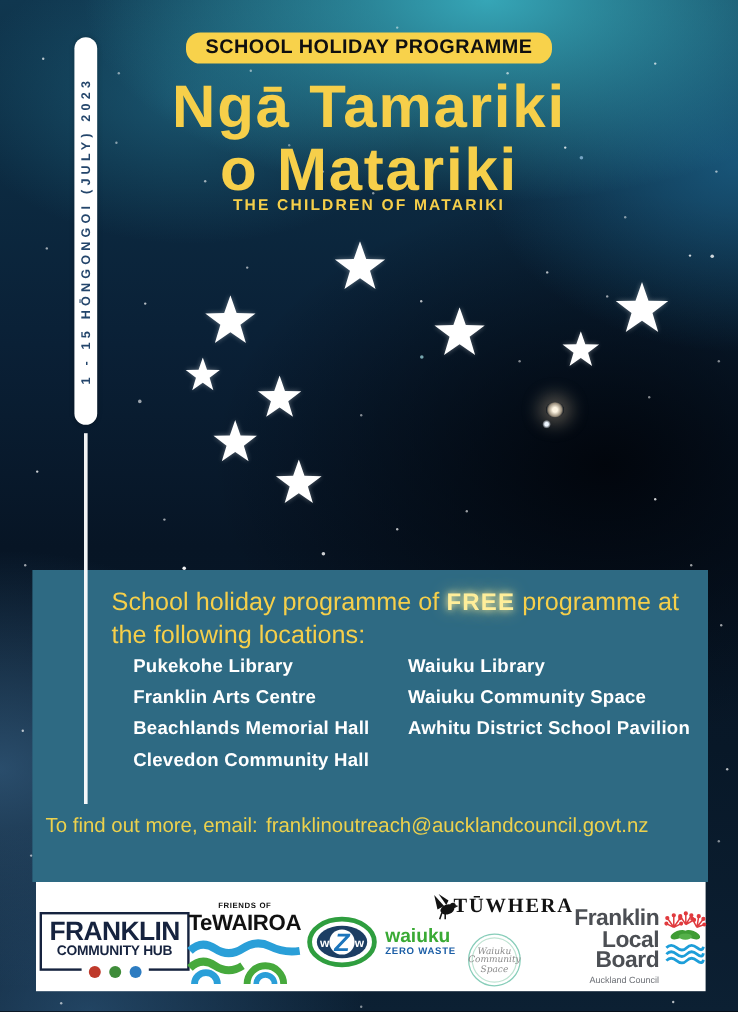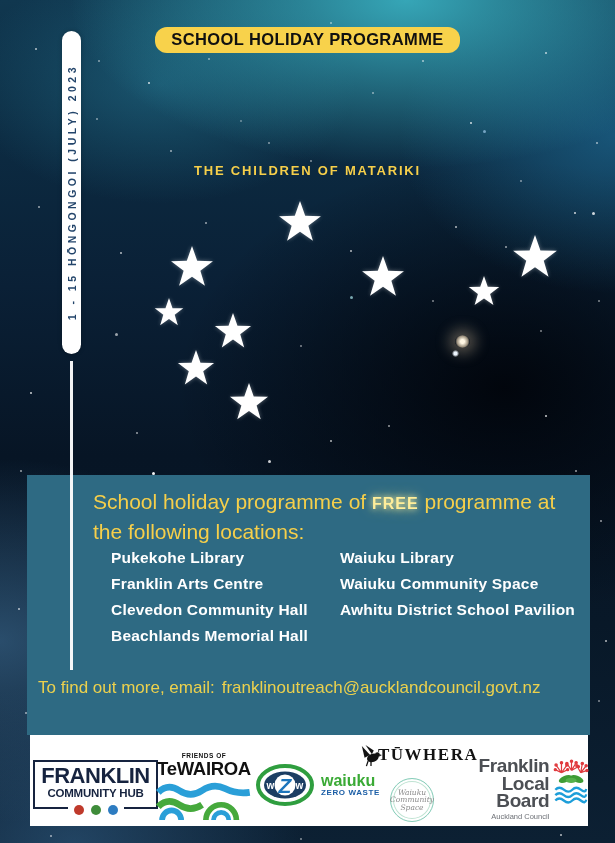--- a/index.html
+++ b/index.html
@@ -70,21 +70,21 @@
     color:#23456b;font-size:10.5px;font-weight:700;letter-spacing:3.5px;}
   .vline{position:absolute;left:70px;top:361px;width:2.5px;height:309px;background:rgba(255,255,255,.95);z-index:5;}
 
   
   .mstar{position:absolute;z-index:2;}
   .mstar svg{display:block;filter:drop-shadow(0 0 2px rgba(255,255,255,.35));}
 
   
   .panel{position:absolute;left:27px;top:475px;width:563px;height:260px;background:var(--panel-teal,#2e6a83);z-index:3;}
   .panel-heading{margin:13px 0 0 66px;color:var(--accent-yellow,#f0d44f);font-size:21px;line-height:28px;font-weight:500;}
-  .free{color:var(--free-glow,#ffee9a);font-weight:800;font-size:16px;letter-spacing:1px;
+  .free{color:var(--free-glow,#ffee9a);font-weight:800;font-size:20px;letter-spacing:1px;
     text-shadow:0 0 6px rgba(255,243,160,.95),0 0 14px rgba(255,240,140,.65);}
   .loc-grid{display:flex;margin:4px 0 0 84px;}
   .loc-col1{width:229px;}
   .loc{color:#ffffff;font-size:15.5px;font-weight:700;line-height:16px;margin-bottom:10px;letter-spacing:.2px;}
   .contact{position:absolute;left:11px;top:203px;margin:0;color:#ecd14d;font-size:17px;}
   .contact .email{margin-left:7px;}
 
   
   .logo-strip{position:absolute;left:30px;top:735px;width:558px;height:91px;background:#ffffff;z-index:3;color:#1a2b4a;}
   .logo{position:absolute;}
@@ -126,20 +126,24 @@
 <div class="poster">
   <div class="dots"></div>
   <div class="dots2"></div>
   <div class="glow-warm"></div>
   <div class="glow-cool"></div>
 
   <div class="badge">
     <span class="badge-pill">SCHOOL HOLIDAY PROGRAMME</span>
   </div>
 
+  <h1 class="title">
+    <span>Ngā Tamariki</span><br>
+    <span>o Matariki</span>
+  </h1>
   <div class="subtitle">THE CHILDREN OF MATARIKI</div>
 
   <div class="date-pill">
     <span class="date-text">1 - 15 HŌNGONGOI (JULY) 2023</span>
   </div>
   <div class="vline"></div>
 
   <div id="star-cluster">
       <div class="mstar" style="left: 278px; top: 201px; width: 44px; height: 44px;">
         <svg viewBox="0 0 100 100" width="100%" height="100%">
@@ -192,22 +196,22 @@
     <p class="panel-heading">
       <span>School holiday programme of</span>
       <span class="free">FREE</span>
       <span>programme at</span><br>
       <span>the following locations:</span>
     </p>
     <div class="loc-grid">
       <div class="loc-col1">
         <div class="loc">Pukekohe Library</div>
         <div class="loc">Franklin Arts Centre</div>
+        <div class="loc">Beachlands Memorial Hall</div>
         <div class="loc">Clevedon Community Hall</div>
-        <div class="loc">Beachlands Memorial Hall</div>
       </div>
       <div class="loc-col2">
         <div class="loc">Waiuku Library</div>
         <div class="loc">Waiuku Community Space</div>
         <div class="loc">Awhitu District School Pavilion</div>
       </div>
     </div>
     <p class="contact">
       <span>To find out more, email:</span><span class="email">franklinoutreach@aucklandcouncil.govt.nz</span>
     </p>

